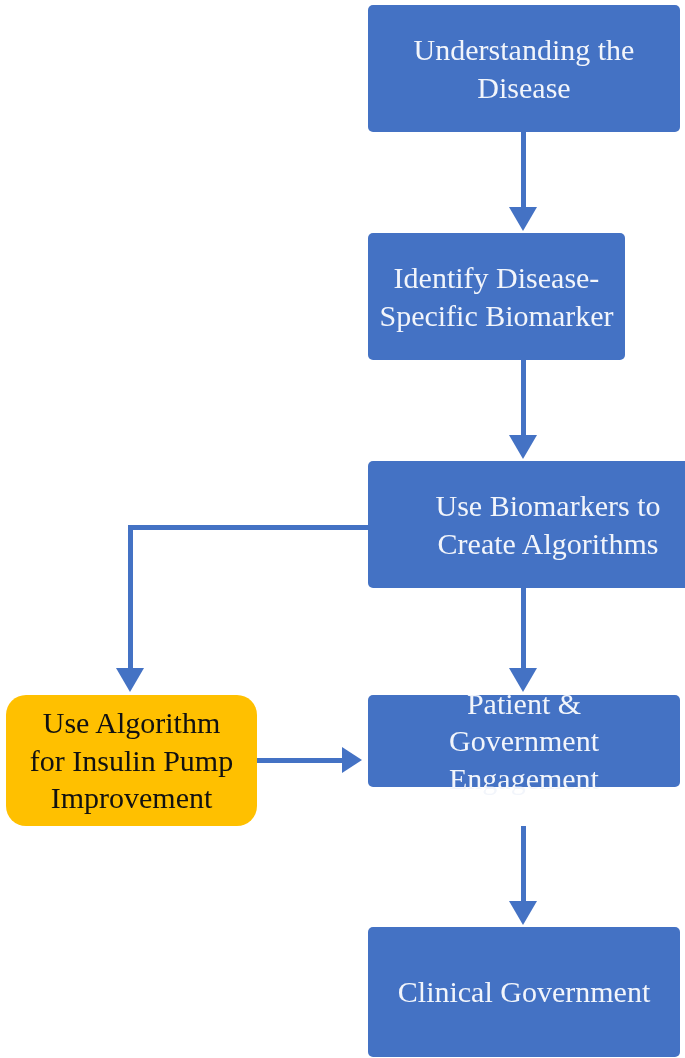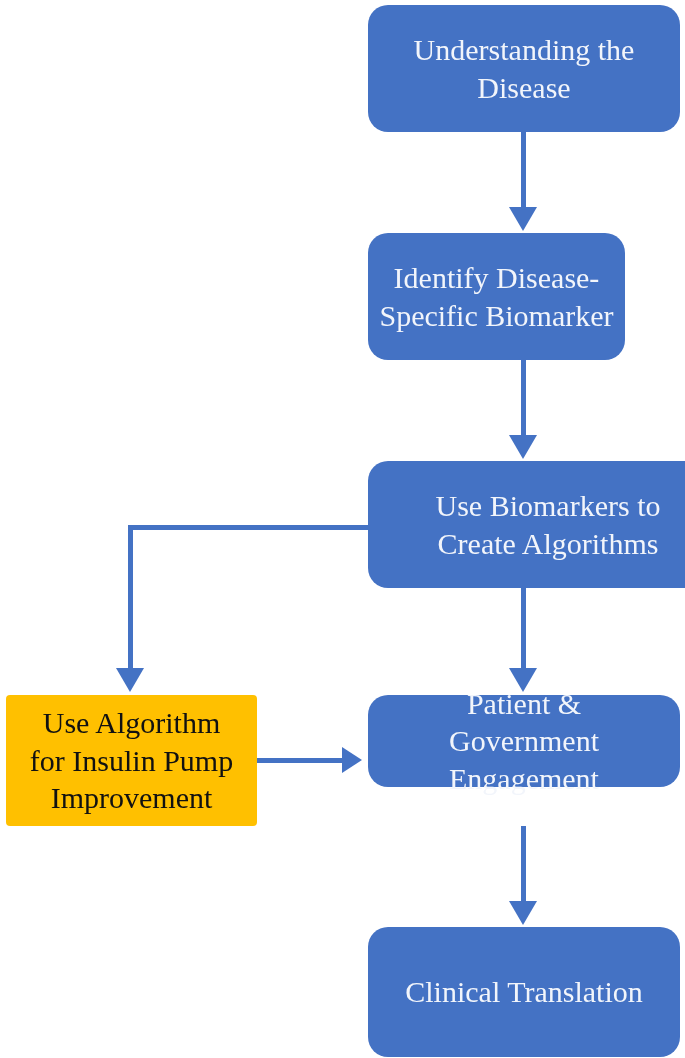--- a/index.html
+++ b/index.html
@@ -26,26 +26,26 @@
     align-items: center;
     justify-content: center;
     text-align: center;
     white-space: pre-line;
     font-size: 30px;
     line-height: 1.25;
   }
   .node.blue {
     background: var(--blue);
     color: var(--text-on-blue);
-    border-radius: 20px;
+    border-radius: 5px;
   }
   .node.gold {
     background: var(--gold);
     color: var(--text-on-gold);
-    border-radius: 4px;
+    border-radius: 20px;
   }
 
   .n-understanding { left: 368px; top: 5px;   width: 312px; height: 127px; }
   .n-biomarker     { left: 368px; top: 233px; width: 257px; height: 127px; }
   .n-algorithms    { left: 368px; top: 461px; width: 360px; height: 127px; }
   .n-insulin       { left: 6px;   top: 695px; width: 251px; height: 131px; }
   .n-engagement    { left: 368px; top: 695px; width: 312px; height: 92px; }
   .n-clinical      { left: 368px; top: 927px; width: 312px; height: 130px; }
 
   .seg { position: absolute; background: var(--arrow-c, #4472C4); }
@@ -80,21 +80,21 @@
 Create Algorithms</div>
 
   <div class="node gold n-insulin">Use Algorithm
 for Insulin Pump
 Improvement</div>
 
   <div class="node blue n-engagement">Patient &amp;
 Government
 Engagement</div>
 
-  <div class="node blue n-clinical">Clinical Translation</div>
+  <div class="node blue n-clinical">Clinical Government</div>
 
   <div>
     <div class="seg" style="left:521px; top:132px; width:5px; height:76px;"></div>
     <div class="head-down" style="left:509px; top:207px;"></div>
   </div>
 
   <div>
     <div class="seg" style="left:521px; top:360px; width:5px; height:76px;"></div>
     <div class="head-down" style="left:509px; top:435px;"></div>
   </div>

